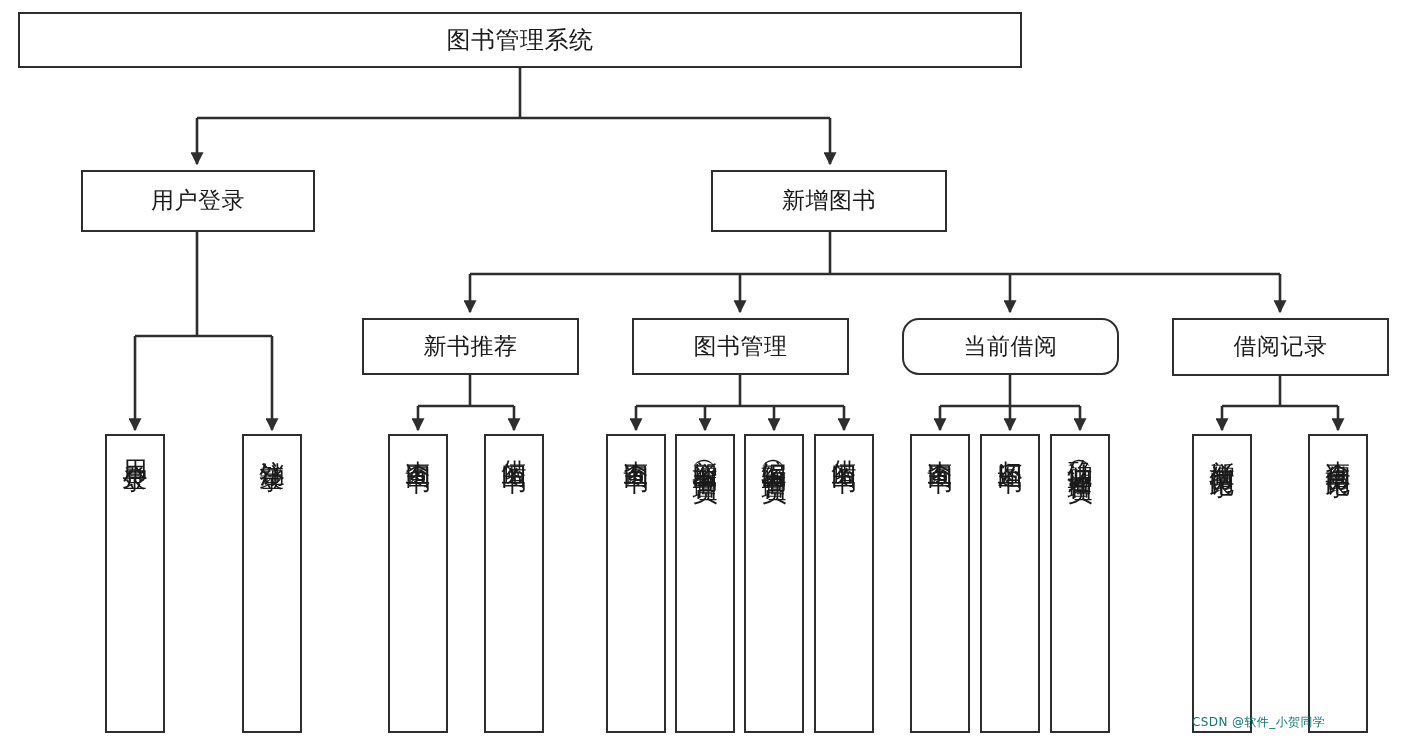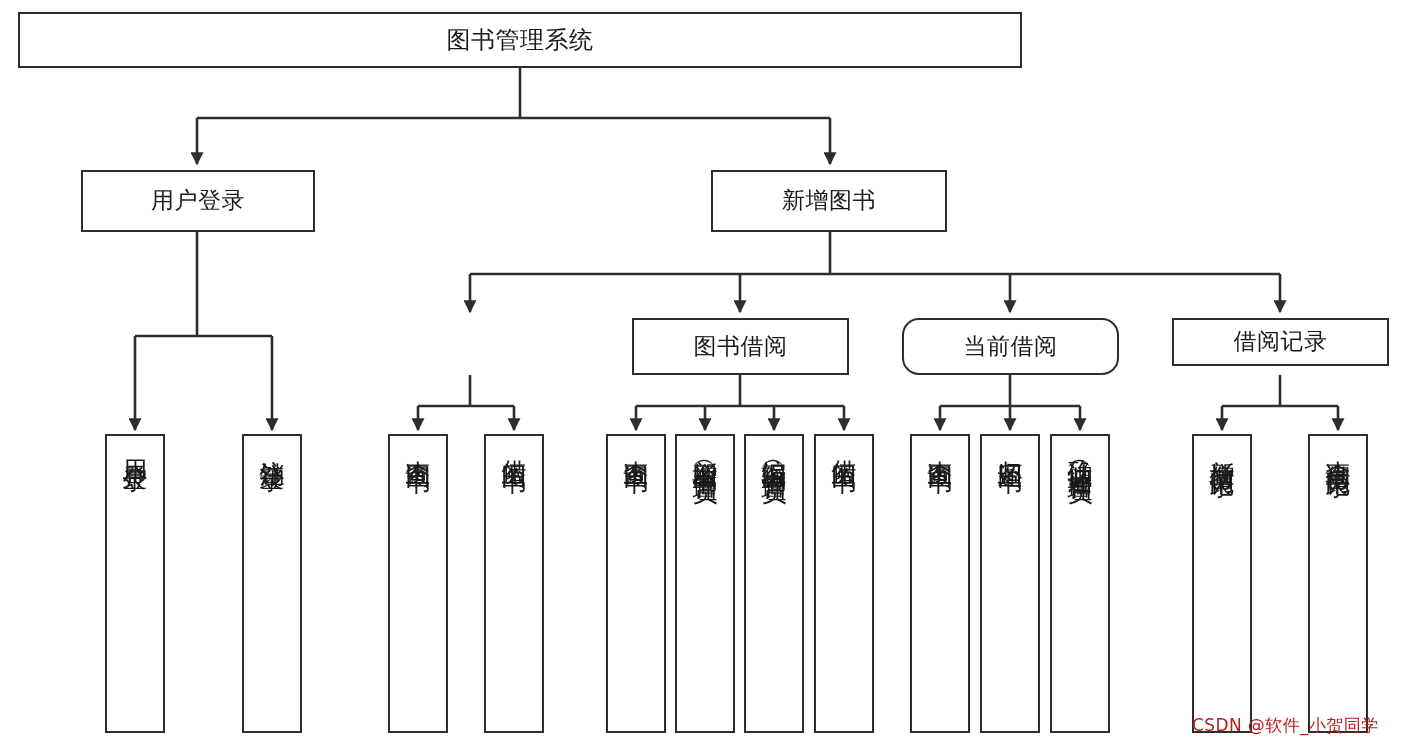--- a/index.html
+++ b/index.html
@@ -66,22 +66,22 @@
     letter-spacing: 3px;
     white-space: nowrap;
     height: auto;
     max-height: 286px;
   }
   .node.vertical.tall .label {
     max-height: 286px;
   }
   .watermark {
     position: absolute;
-    color: #b91c1c;
-    font-size: 17px;
+    color: #0f766e;
+    font-size: 12px;
     white-space: nowrap;
     letter-spacing: 0.4px;
     user-select: none;
   }
 </style>
 </head>
 <body>
 
 <div id="diagram-root">
 
@@ -139,27 +139,30 @@
     <span class="label">图书管理系统</span>
   </div>
 
   <div class="node horizontal" style="left:81px; top:170px; width:234px; height:62px;">
     <span class="label">用户登录</span>
   </div>
   <div class="node horizontal" style="left:711px; top:170px; width:236px; height:62px;">
     <span class="label">新增图书</span>
   </div>
 
+  <div class="node horizontal" style="left:362px; top:318px; width:217px; height:57px;">
+    <span class="label">新书推荐</span>
+  </div>
   <div class="node horizontal" style="left:632px; top:318px; width:217px; height:57px;">
-    <span class="label">图书借阅</span>
+    <span class="label">图书管理</span>
   </div>
   <div class="node horizontal" style="left:902px; top:318px; width:217px; height:57px;border-radius:17px;">
     <span class="label">当前借阅</span>
   </div>
-  <div class="node horizontal" style="left:1172px; top:318px; width:217px; height:48px;">
+  <div class="node horizontal" style="left:1172px; top:318px; width:217px; height:58px;">
     <span class="label">借阅记录</span>
   </div>
 
   <div class="node vertical" style="left:105px; top:434px; width:60px; height:299px;">
     <span class="label">用户登录</span>
   </div>
   <div class="node vertical" style="left:242px; top:434px; width:60px; height:299px;">
     <span class="label">注销登录</span>
   </div>
 

